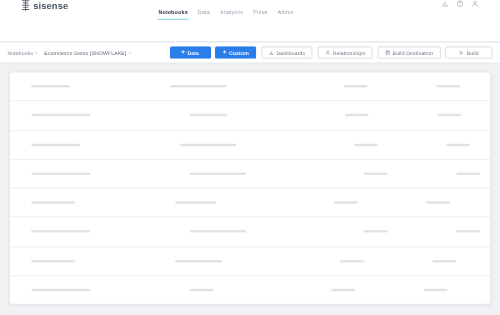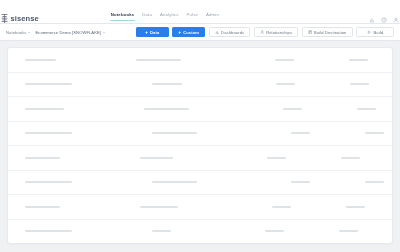--- a/index.html
+++ b/index.html
@@ -20,26 +20,26 @@
   .app {
     width: 400px;
     height: 252px;
     display: flex;
     flex-direction: column;
     background: #eff1f3;
   }
 
   
   .topbar {
-    height: 24px;
+    height: 34px;
     background: #ffffff;
     border-bottom: 1px solid #e4e7eb;
     display: flex;
-    align-items: flex-end;
-    padding: 0 1px;
+    align-items: flex-start;
+    padding: 0 17px;
     flex: none;
     position: relative;
   }
 
   .logo {
     display: flex;
     align-items: center;
     gap: 2.5px;
   }
 

